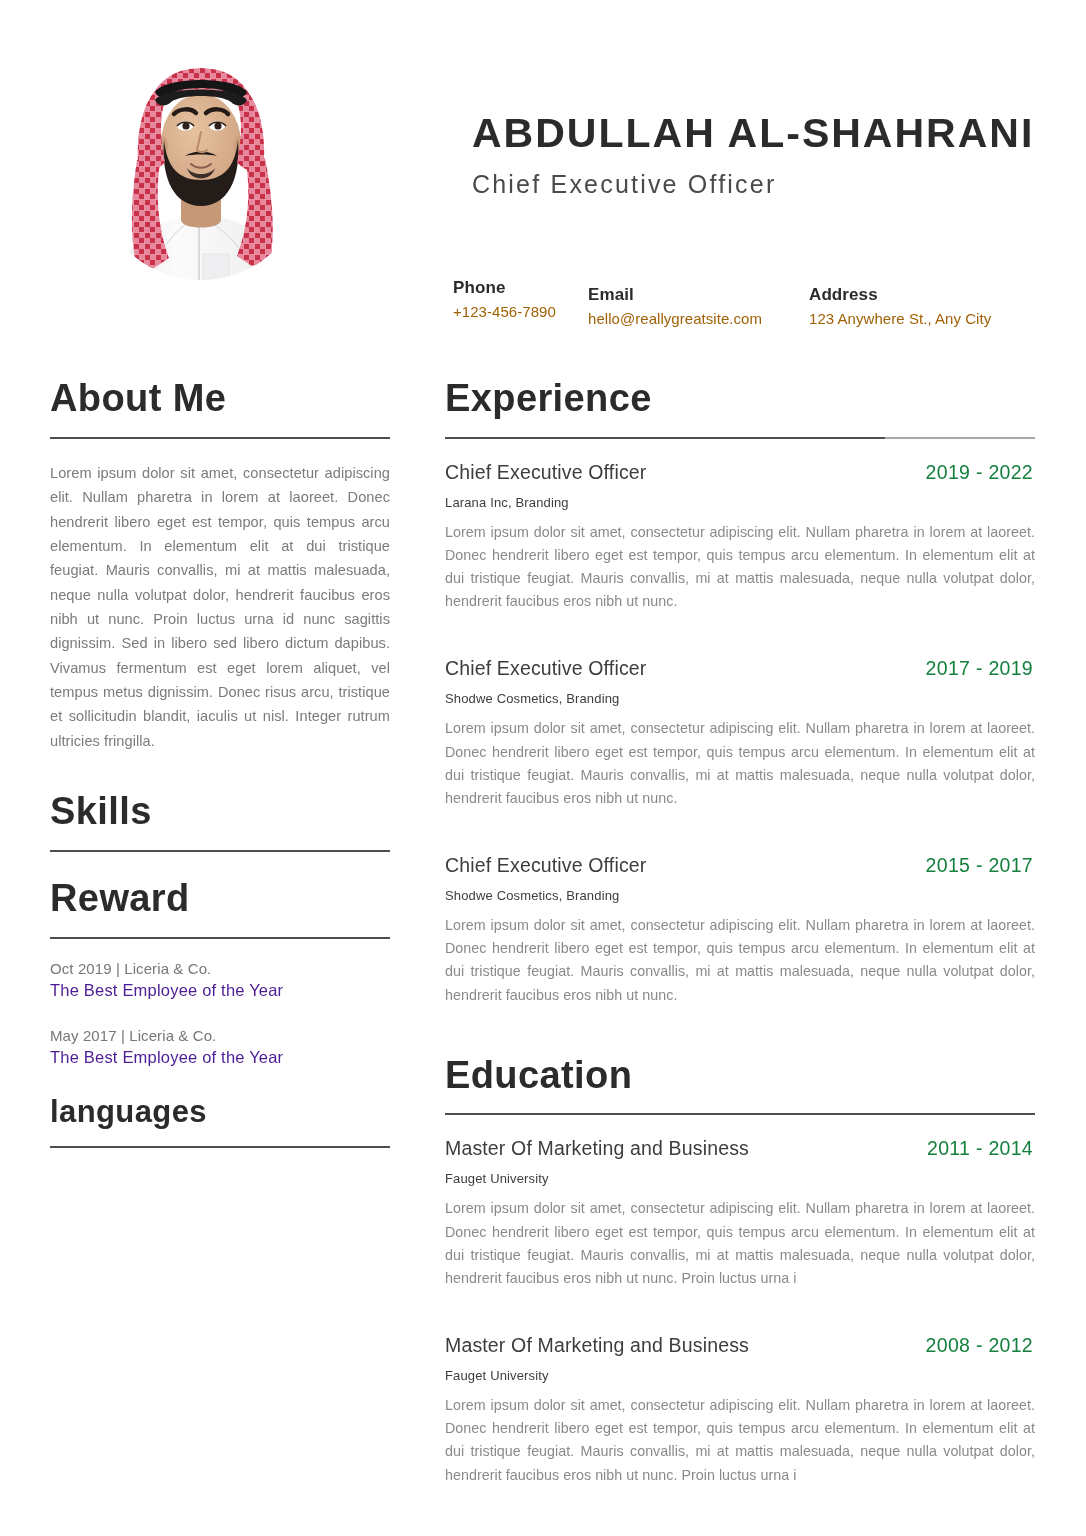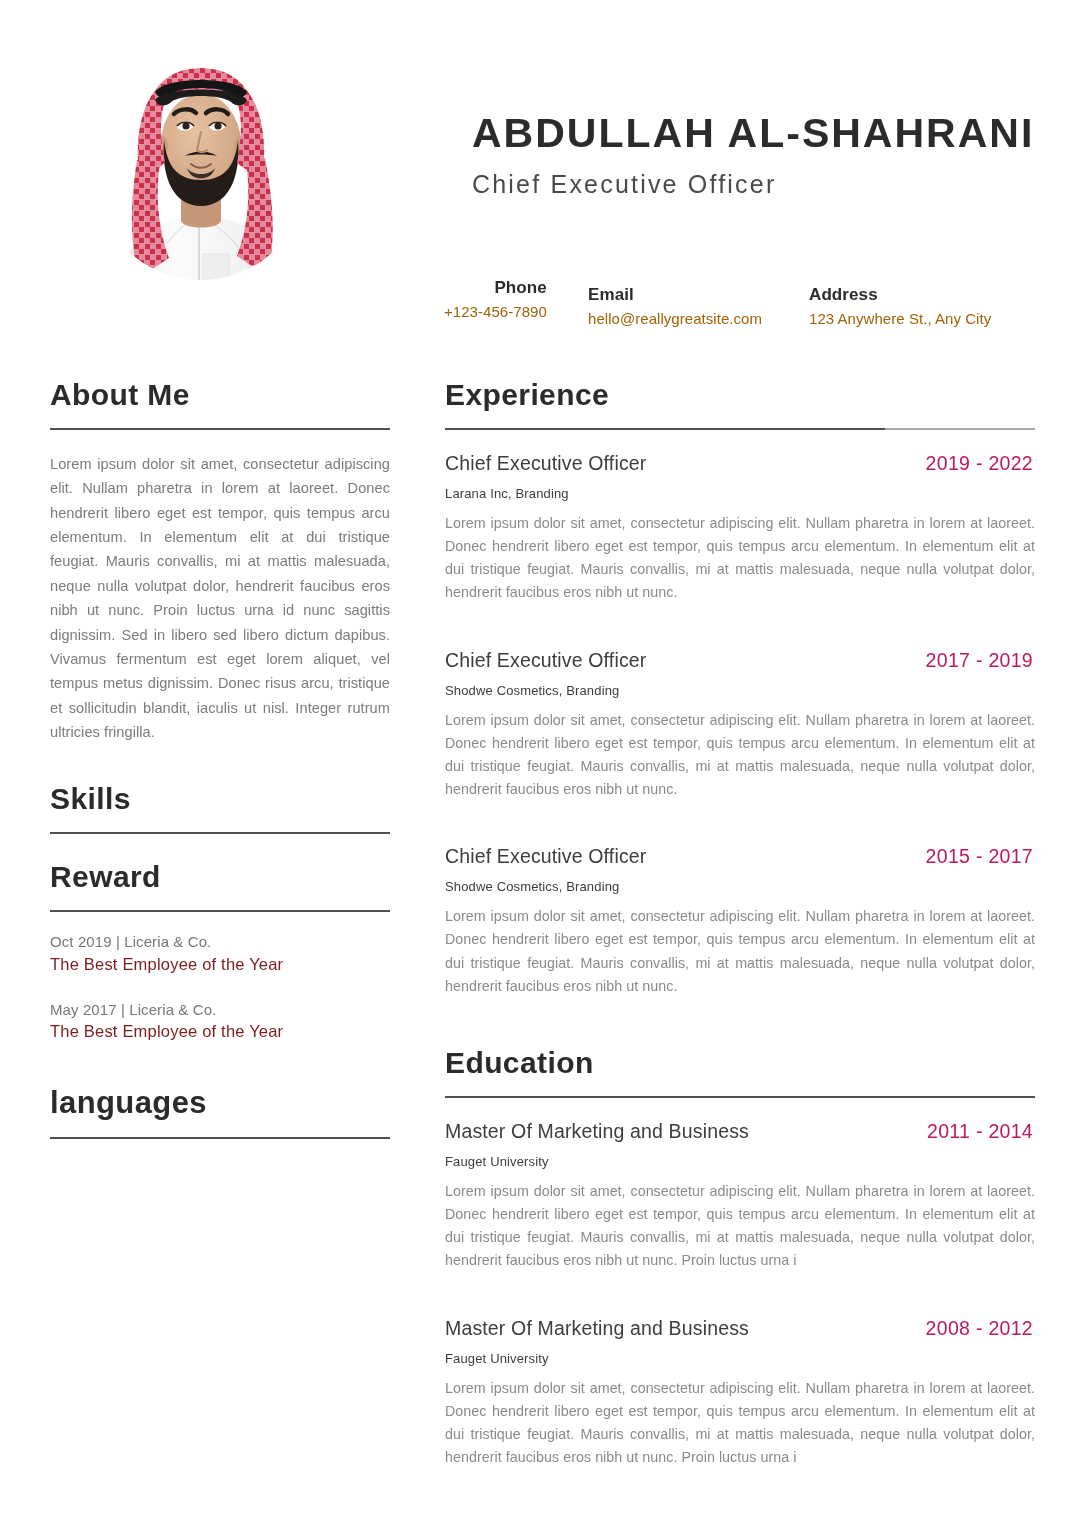--- a/index.html
+++ b/index.html
@@ -61,21 +61,21 @@
   }
 
   .contacts {
     position: absolute;
     left: 444px;
     top: 276px;
     width: 600px;
     height: 60px;
   }
   .c-item { position: absolute; top: 0; }
-  .c-item.phone   { left: 0px; top: 2px; text-align: right; }
+  .c-item.phone   { left: 9px; top: 2px; }
   .c-item.email   { left: 144px; top: 9px; }
   .c-item.address { left: 365px; top: 9px; }
   .c-label {
     font-size: 17px;
     font-weight: 700;
     color: #2b2b2b;
     letter-spacing: 0.1px;
   }
   .c-value {
     margin-top: 5px;
@@ -95,21 +95,21 @@
   }
   .right-col {
     position: absolute;
     left: 445px;
     top: 378px;
     width: 590px;
   }
 
   
   .sec-title {
-    font-size: 30px;
+    font-size: 38px;
     font-weight: 700;
     color: #2b2b2b;
     letter-spacing: 0.4px;
     line-height: 1.1;
   }
   .sec-title.big {
     font-size: 31px;
   }
   .rule {
     margin-top: 17px;
@@ -165,21 +165,21 @@
   .rewards { margin-top: 20px; }
   .reward-item { margin-bottom: 25px; }
   .reward-meta {
     font-size: 15px;
     color: #777777;
     letter-spacing: 0.1px;
     line-height: 1.35;
   }
   .reward-title {
     font-size: 16.5px;
-    color: #7f1d1d;
+    color: #4c1d95;
     letter-spacing: 0.2px;
     line-height: 1.35;
   }
 
   
   .langs { margin-top: 22px; }
   .lang-item {
     font-size: 19px;
     color: #4e4e4e;
     margin-bottom: 26px;
@@ -194,21 +194,21 @@
     justify-content: space-between;
     align-items: baseline;
   }
   .entry-role {
     font-size: 19.5px;
     color: #3d3d3d;
     letter-spacing: 0.15px;
   }
   .entry-date {
     font-size: 19.5px;
-    color: #be185d;
+    color: #15803d;
     letter-spacing: 0.3px;
     white-space: nowrap;
     padding-right: 2px;
   }
   .entry-org {
     margin-top: 11px;
     font-size: 13px;
     color: #3d3d3d;
     letter-spacing: 0.15px;
   }
@@ -350,21 +350,21 @@
           <div class="reward-meta">Oct 2019 | Liceria &amp; Co.</div>
           <div class="reward-title">The Best Employee of the Year</div>
         </div>
         <div class="reward-item">
           <div class="reward-meta">May 2017 | Liceria &amp; Co.</div>
           <div class="reward-title">The Best Employee of the Year</div>
         </div>
       </div>
     </section>
 
-    <section style="margin-top:44px;">
+    <section style="margin-top:26px;">
       <div class="sec-title big">languages</div>
       <div class="rule"></div>
     </section>
 
   </div>
 
   <div class="right-col">
 
     <section>
       <div class="sec-title">Experience</div>

